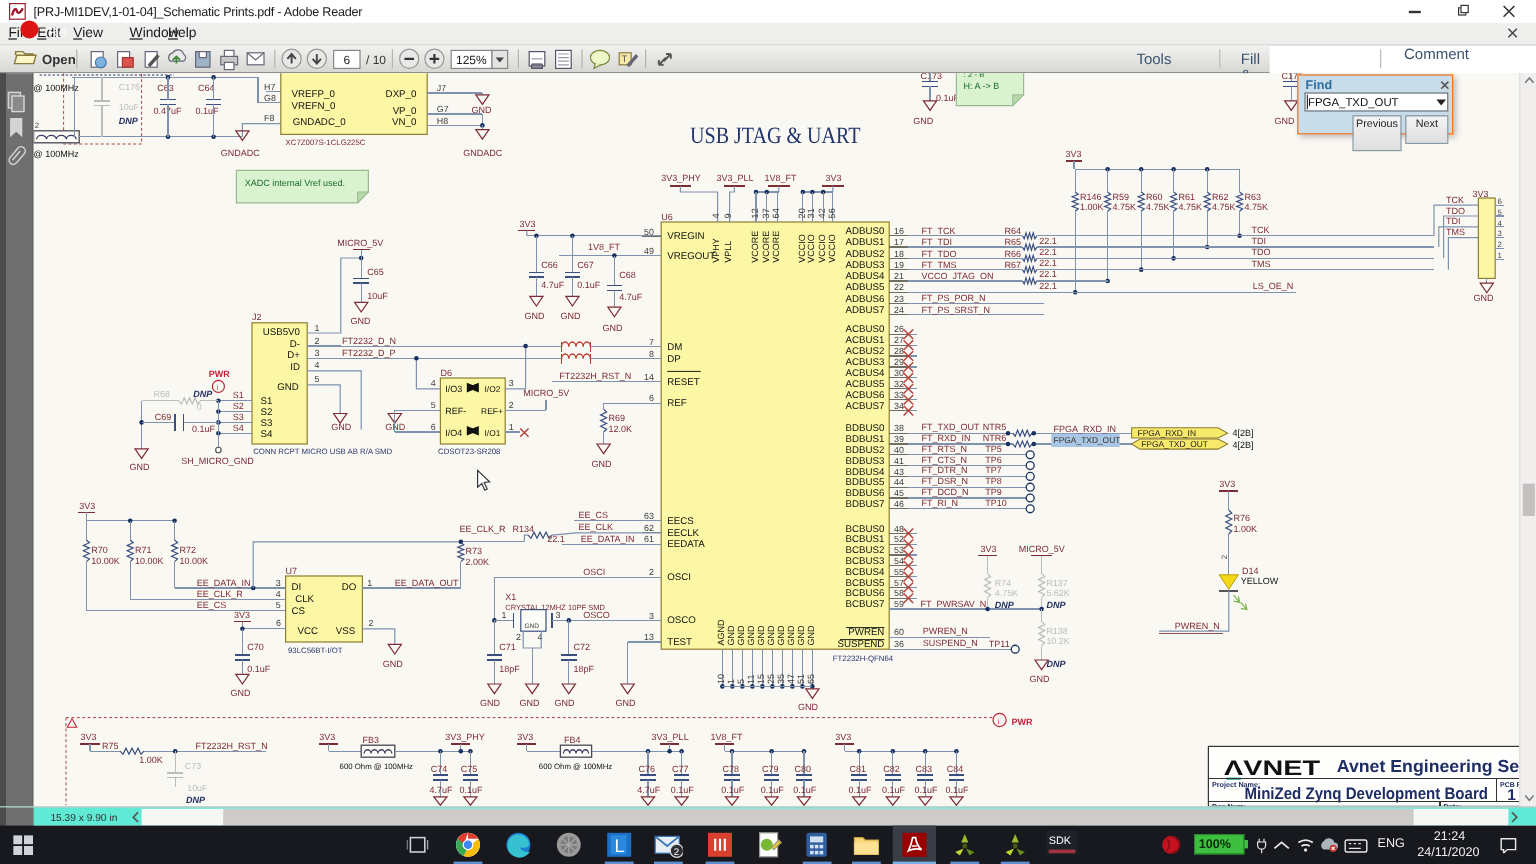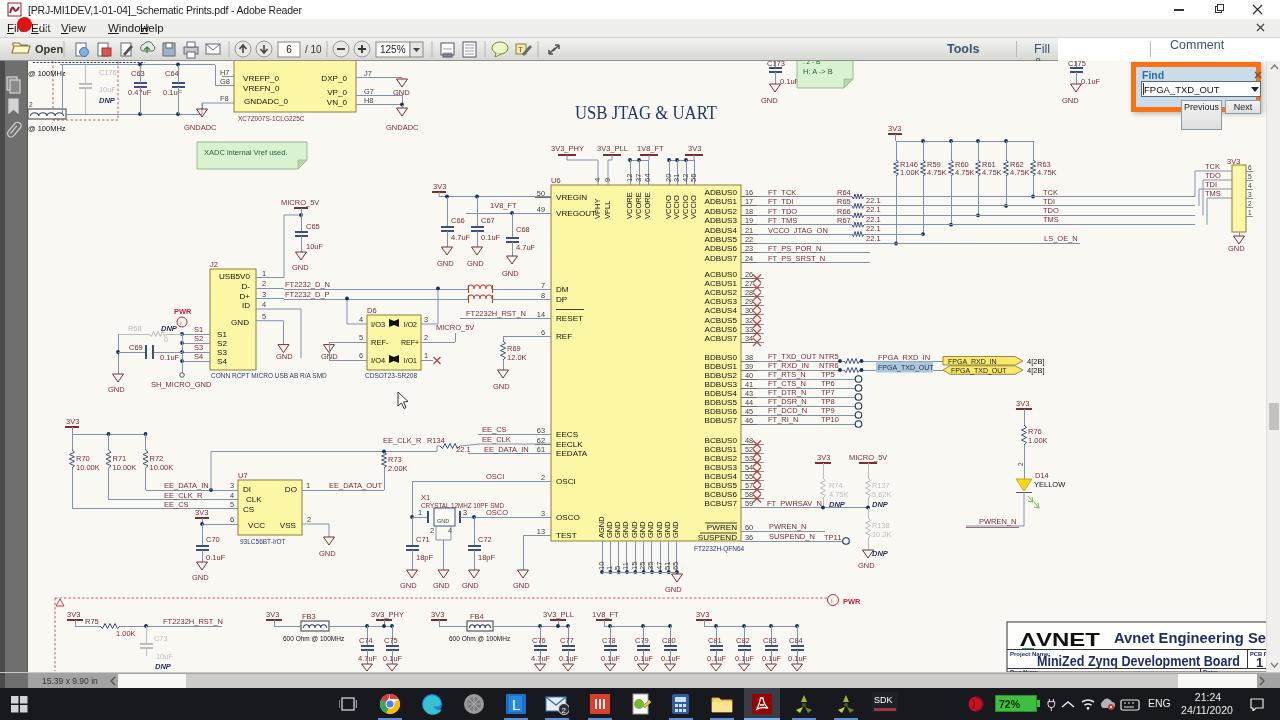--- a/index.html
+++ b/index.html
@@ -86,21 +86,21 @@
       <path d="M496,15 L495,19 L501,16" fill="#eef7c8" stroke="#7a8a3a"></path>
   <rect x="516" y="6" width="10" height="10" fill="#f5e9a8" stroke="#8a7a3a"></rect>
       <text x="518" y="14" font-size="8" fill="#555">T</text>
   <path d="M522,16 L530,7 L532,9 L524,18 Z" fill="#667" stroke="none"></path>
   <line x1="538" y1="3" x2="538" y2="19" stroke="#b3b3b0"></line>
   <g stroke="#555" stroke-width="1.6" fill="none">
    <path d="M549,16 L555,10 M549,16 l0,-4 M549,16 l4,0"></path>
    <path d="M553,8 L559,2 M559,2 l-4,0 M559,2 l0,4" transform="translate(0,5)"></path>
   </g>
  </svg>
- <div class="abs" style="left:947px;top:4px;font-size:12.5px;font-weight:bold;color:#39536f">Tools</div>
+ <div class="abs" style="left:947px;top:4px;font-size:12.5px;font-weight:normal;color:#39536f">Tools</div>
  <div class="abs" style="left:1016px;top:3px;width:1px;height:16px;background:#bbb"></div>
  <div class="abs" style="left:1034px;top:4px;font-size:12.5px;font-weight:normal;color:#39536f">Fill &amp; Sign</div>
  <div class="abs" style="left:1150px;top:3px;width:1px;height:16px;background:#bbb"></div>
  <div class="abs" style="left:1170px;top:0;font-size:12.5px;font-weight:normal;color:#39536f">Comment</div>
 </div>
 
 <div class="abs" style="left:0;top:61px;width:28px;height:627px;background:#6f6f6f;border-right:1px solid #5a5a5a">
  <div class="abs" style="left:0;top:0;width:5px;height:627px;background:#4b4b4b"></div>
  <svg class="abs" style="left:5px;top:14px" width="20" height="130">
   <g stroke="#d4d4d4" fill="none" stroke-width="1.2">
@@ -1143,47 +1143,47 @@
     <line x1="1247" y1="649" x2="1247" y2="668" stroke="#333" stroke-width="1" shape-rendering="crispEdges"></line>
     <text x="1250" y="656" font-size="5.8" fill="#1f2d66" font-weight="bold" font-family="&quot;Liberation Sans&quot;,sans-serif">PCB R</text>
     <text x="1256" y="667" font-size="13" fill="#1f2d66" font-weight="bold" font-family="&quot;Liberation Sans&quot;,sans-serif">1</text>
     <line x1="1007" y1="668" x2="1267" y2="668" stroke="#333" stroke-width="1" shape-rendering="crispEdges"></line>
     <text x="1010" y="674" font-size="6" fill="#1f2d66" font-weight="bold" font-family="&quot;Liberation Sans&quot;,sans-serif">Doc Num:</text>
     <line x1="1200" y1="668" x2="1200" y2="672" stroke="#333" stroke-width="1" shape-rendering="crispEdges"></line>
     <text x="1203" y="674" font-size="6" fill="#1f2d66" font-weight="bold" font-family="&quot;Liberation Sans&quot;,sans-serif">Date:</text>
     <path d="M398,392 L398,406 L401.5,403 L404,408.5 L406,407.5 L403.5,402 L408,401.5 Z" fill="#fff" stroke="#333" stroke-width="1"></path>
   </svg>
 
-<div class="abs" style="left:1131px;top:62px;width:130px;height:50px;background:#c8dcea;border:5px solid #f97316;box-shadow:2px 2px 5px rgba(0,0,0,.25)">
+<div class="abs" style="left:1081px;top:62px;width:130px;height:50px;background:#c8dcea;border:1px solid #f97316;box-shadow:2px 2px 5px rgba(0,0,0,.25)">
  <div class="abs" style="left:6px;top:2px;font-size:10.5px;font-weight:bold;color:#2e6e9e">Find</div>
  <svg class="abs" style="left:118px;top:4px" width="8" height="8">
       <path d="M1,1 L7,7 M7,1 L1,7" stroke="#555" stroke-width="1.3"></path>
     </svg>
  <div class="abs" style="left:5px;top:14px;width:120px;height:16px;background:#fff;border:1px solid #5a6a74">
   <div class="abs" style="left:2px;top:2px;font-size:9.5px;color:#111">FPGA_TXD_OUT</div>
   <div class="abs" style="left:1px;top:1px;width:1px;height:12px;background:#333"></div>
   <svg class="abs" style="left:108px;top:4px" width="10" height="8">
         <path d="M1,1 L9,1 L5,6 Z" fill="#222"></path>
       </svg>
  </div>
  <div class="abs" style="left:45px;top:33px;width:41px;height:30px;background:linear-gradient(#f4f4f4,#dedede);border:1px solid #8a9aa4;font-size:9px;color:#222;text-align:center;line-height:13px">Previous</div>
- <div class="abs" style="left:89px;top:33px;width:36px;height:14px;background:linear-gradient(#f4f4f4,#dedede);border:1px solid #8a9aa4;font-size:9px;color:#222;text-align:center;line-height:13px">Next</div>
+ <div class="abs" style="left:89px;top:33px;width:36px;height:24px;background:linear-gradient(#f4f4f4,#dedede);border:1px solid #8a9aa4;font-size:9px;color:#222;text-align:center;line-height:13px">Next</div>
 </div>
 
 <div class="abs" style="left:1266px;top:61px;width:14px;height:611px;background:#f0efee;border-left:1px solid #dcdcda">
  <svg class="abs" style="left:3px;top:3px" width="9" height="7">
       <path d="M1,5 L4.5,1 L8,5" stroke="#777" stroke-width="1.3" fill="none"></path>
     </svg>
  <div class="abs" style="left:2px;top:342px;width:10px;height:27px;background:#c2c1c0"></div>
  <svg class="abs" style="left:3px;top:601px" width="9" height="7">
       <path d="M1,1 L4.5,5 L8,1" stroke="#777" stroke-width="1.3" fill="none"></path>
     </svg>
 </div>
 
-<div class="abs" style="left:0;top:672px;width:1280px;height:16px;background:#a3a3a3;border-top:1px solid #c9c8c6">
+<div class="abs" style="left:0;top:672px;width:1280px;height:16px;background:#5eead4;border-top:1px solid #c9c8c6">
  <div class="abs" style="left:0;top:0;width:28px;height:16px;background:#6f6f6f"></div>
  <div class="abs" style="left:0;top:0;width:5px;height:16px;background:#4b4b4b"></div>
  <div class="abs" style="left:42px;top:3px;font-size:8.5px;color:#333">15.39 x 9.90 in</div>
  <svg class="abs" style="left:109px;top:3px" width="8" height="10">
       <path d="M6,1 L2,5 L6,9" stroke="#555" stroke-width="1.4" fill="none"></path>
     </svg>
  <div class="abs" style="left:118px;top:1px;width:1139px;height:14px;background:#f7f7f5"></div>
  <div class="abs" style="left:186px;top:1px;width:992px;height:14px;background:#cdcccb"></div>
  <svg class="abs" style="left:1258px;top:3px" width="8" height="10">
       <path d="M2,1 L6,5 L2,9" stroke="#555" stroke-width="1.4" fill="none"></path>
@@ -1283,21 +1283,21 @@
 <div class="abs" style="left:710px;top:718px;width:24px;height:2px;background:#5f8fd0"></div>
 <div class="abs" style="left:744px;top:718px;width:36px;height:2px;background:#7ab0e8"></div>
 <div class="abs" style="left:792px;top:718px;width:24px;height:2px;background:#5f8fd0"></div>
 <div class="abs" style="left:834px;top:718px;width:24px;height:2px;background:#5f8fd0"></div>
 <svg class="abs" style="left:966px;top:694px" width="20" height="20" viewBox="0 0 24 24">
     <circle cx="12" cy="12" r="9" fill="#c41220"></circle>
     <path d="M12,4 a8,8 0 0 1 0,16 M8,6 q4,6 0,12" stroke="#8a0a14" stroke-width="1.5" fill="none"></path>
   </svg>
 <div class="abs" style="left:995px;top:695px;width:42px;height:17px;background:#3fbf3f;border:1px solid #2a8a2a"></div>
 <div class="abs" style="left:1037px;top:700px;width:3px;height:7px;background:#3fbf3f"></div>
-<div class="abs" style="left:999px;top:698px;font-size:10.5px;font-weight:bold;color:#0a2a0a">72%</div>
+<div class="abs" style="left:999px;top:698px;font-size:10.5px;font-weight:bold;color:#0a2a0a">100%</div>
 <svg class="abs" style="left:1044px;top:694px" width="16" height="22" viewBox="0 0 24 24">
     <path d="M8,3 v4 M14,3 v4 M6,7 h10 v4 a5,5 0 0 1 -10,0 Z M11,16 v5" stroke="#e8e8e8" stroke-width="1.5" fill="none"></path>
   </svg>
 <svg class="abs" style="left:1061px;top:700px;position:absolute" width="14" height="9">
     <path d="M1,7 L7,2 L13,7" stroke="#e8e8e8" stroke-width="1.5" fill="none"></path>
   </svg>
 <svg class="abs" style="left:1080px;top:697px;position:absolute" width="16" height="13">
     <path d="M2,5 a11,11 0 0 1 12,0 M4.5,8 a7,7 0 0 1 7,0 M7,11 a3,3 0 0 1 2,0" stroke="#e8e8e8" stroke-width="1.5" fill="none"></path>
     <circle cx="8" cy="11.5" r="1.2" fill="#e8e8e8"></circle>
   </svg>

